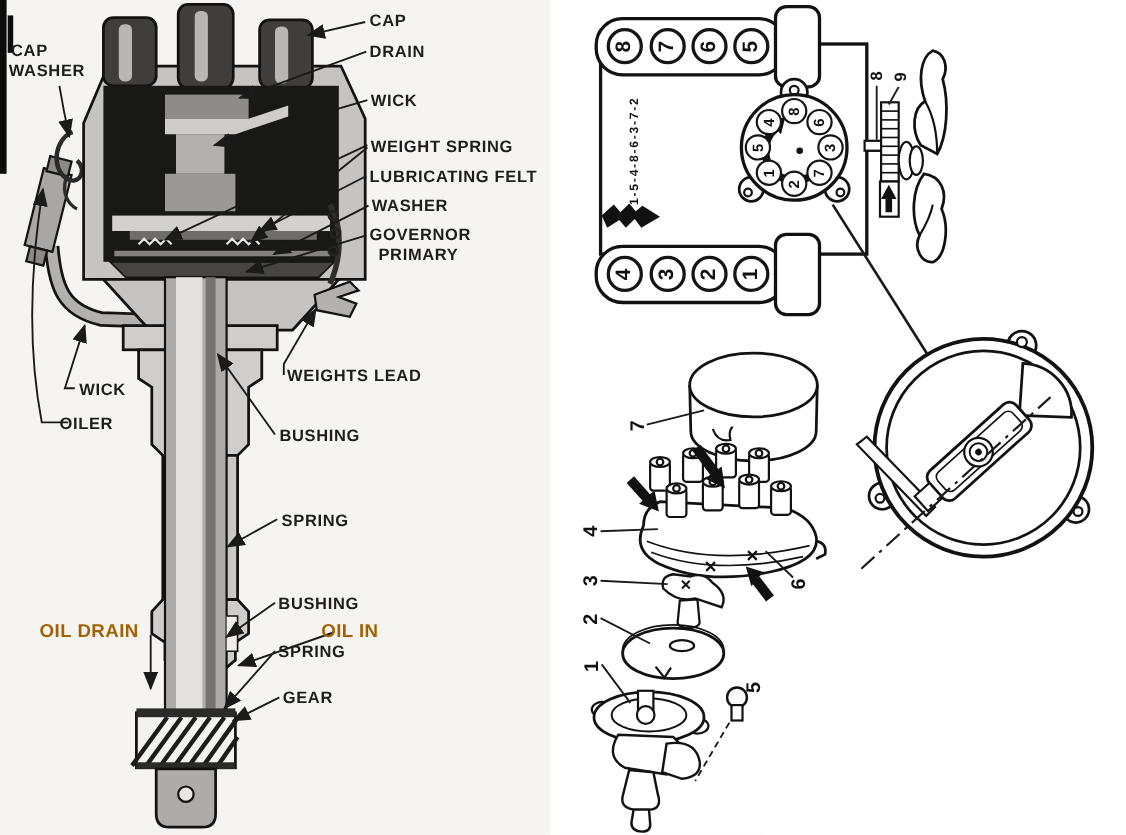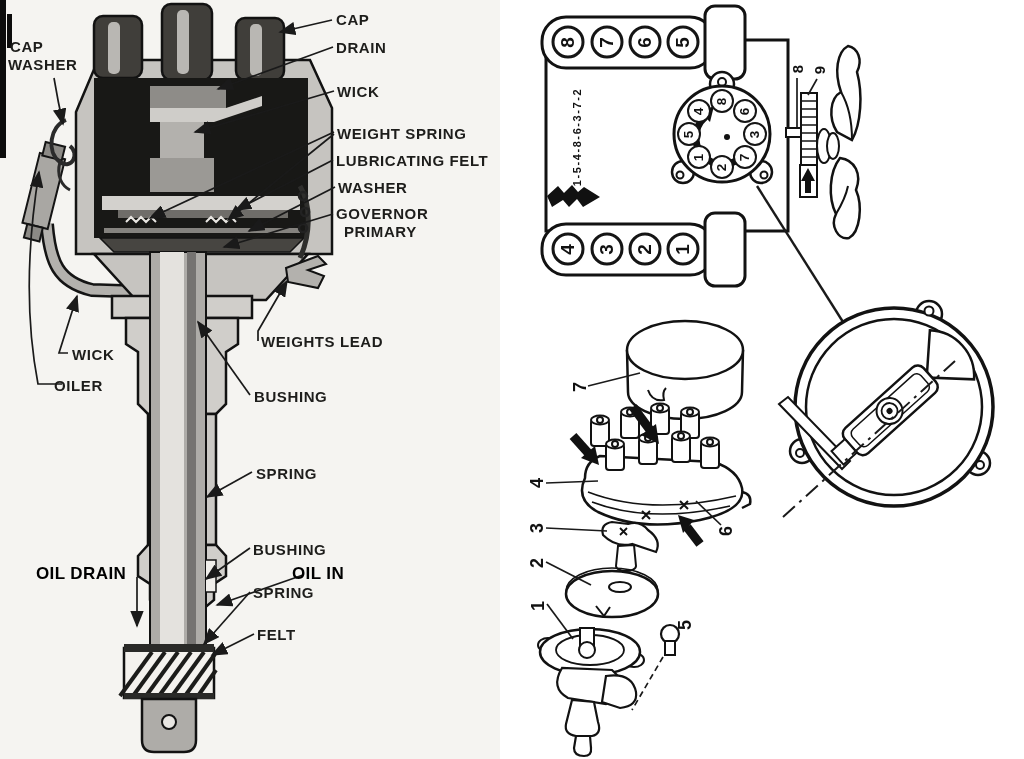--- a/index.html
+++ b/index.html
@@ -4,21 +4,21 @@
 <style>
   html,body{margin:0;padding:0;background:#e8e8e8;}
   .canvas{
     position:relative;width:1024px;height:759px;background:#ffffff;
     overflow:hidden;font-family:"Liberation Sans",sans-serif;
   }
   .lbl{
     position:absolute;font-weight:700;font-size:15px;line-height:17px;
     color:#1d1d1b;letter-spacing:.6px;white-space:nowrap;
   }
-  .lbl.heavy{font-size:17px;font-weight:800;letter-spacing:.4px;color:#000000;}
+  .lbl.heavy{font-size:17px;font-weight:800;letter-spacing:.4px;color:#a16207;}
   .cnum{
     position:absolute;width:33px;height:33px;border:3px solid #151515;border-radius:50%;
     background:#fff;box-sizing:border-box;display:flex;align-items:center;justify-content:center;
     transform:translate(-50%,-50%);
   }
   .cnum>span{display:block;transform:rotate(-90deg);font-weight:700;font-size:19px;color:#111;}
   .tnum{
     position:absolute;width:24px;height:24px;border:2.5px solid #151515;border-radius:50%;
     background:#fff;box-sizing:border-box;display:flex;align-items:center;justify-content:center;
     transform:translate(-50%,-50%);
@@ -374,21 +374,21 @@
   <div class="lbl" style="left:344px;top:223px">PRIMARY</div>
   <div class="lbl" style="left:261px;top:333px">WEIGHTS LEAD</div>
   <div class="lbl" style="left:72px;top:346px">WICK</div>
   <div class="lbl" style="left:54px;top:377px">OILER</div>
   <div class="lbl" style="left:254px;top:388px">BUSHING</div>
   <div class="lbl" style="left:256px;top:465px">SPRING</div>
   <div class="lbl" style="left:253px;top:541px">BUSHING</div>
   <div class="lbl heavy" style="left:36px;top:565px">OIL DRAIN</div>
   <div class="lbl heavy" style="left:292px;top:565px">OIL IN</div>
   <div class="lbl" style="left:253px;top:584px">SPRING</div>
-  <div class="lbl" style="left:257px;top:626px">FELT</div>
+  <div class="lbl" style="left:257px;top:626px">GEAR</div>
 
   
   <div class="cnum" style="left:568px;top:42px">
       <span>8</span>
     </div>
   <div class="cnum" style="left:607px;top:42px">
       <span>7</span>
     </div>
   <div class="cnum" style="left:645px;top:42px">
       <span>6</span>

